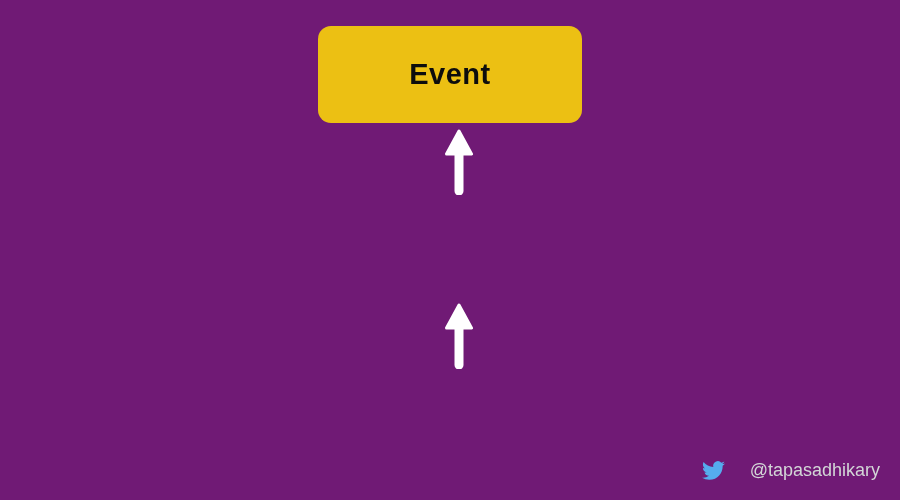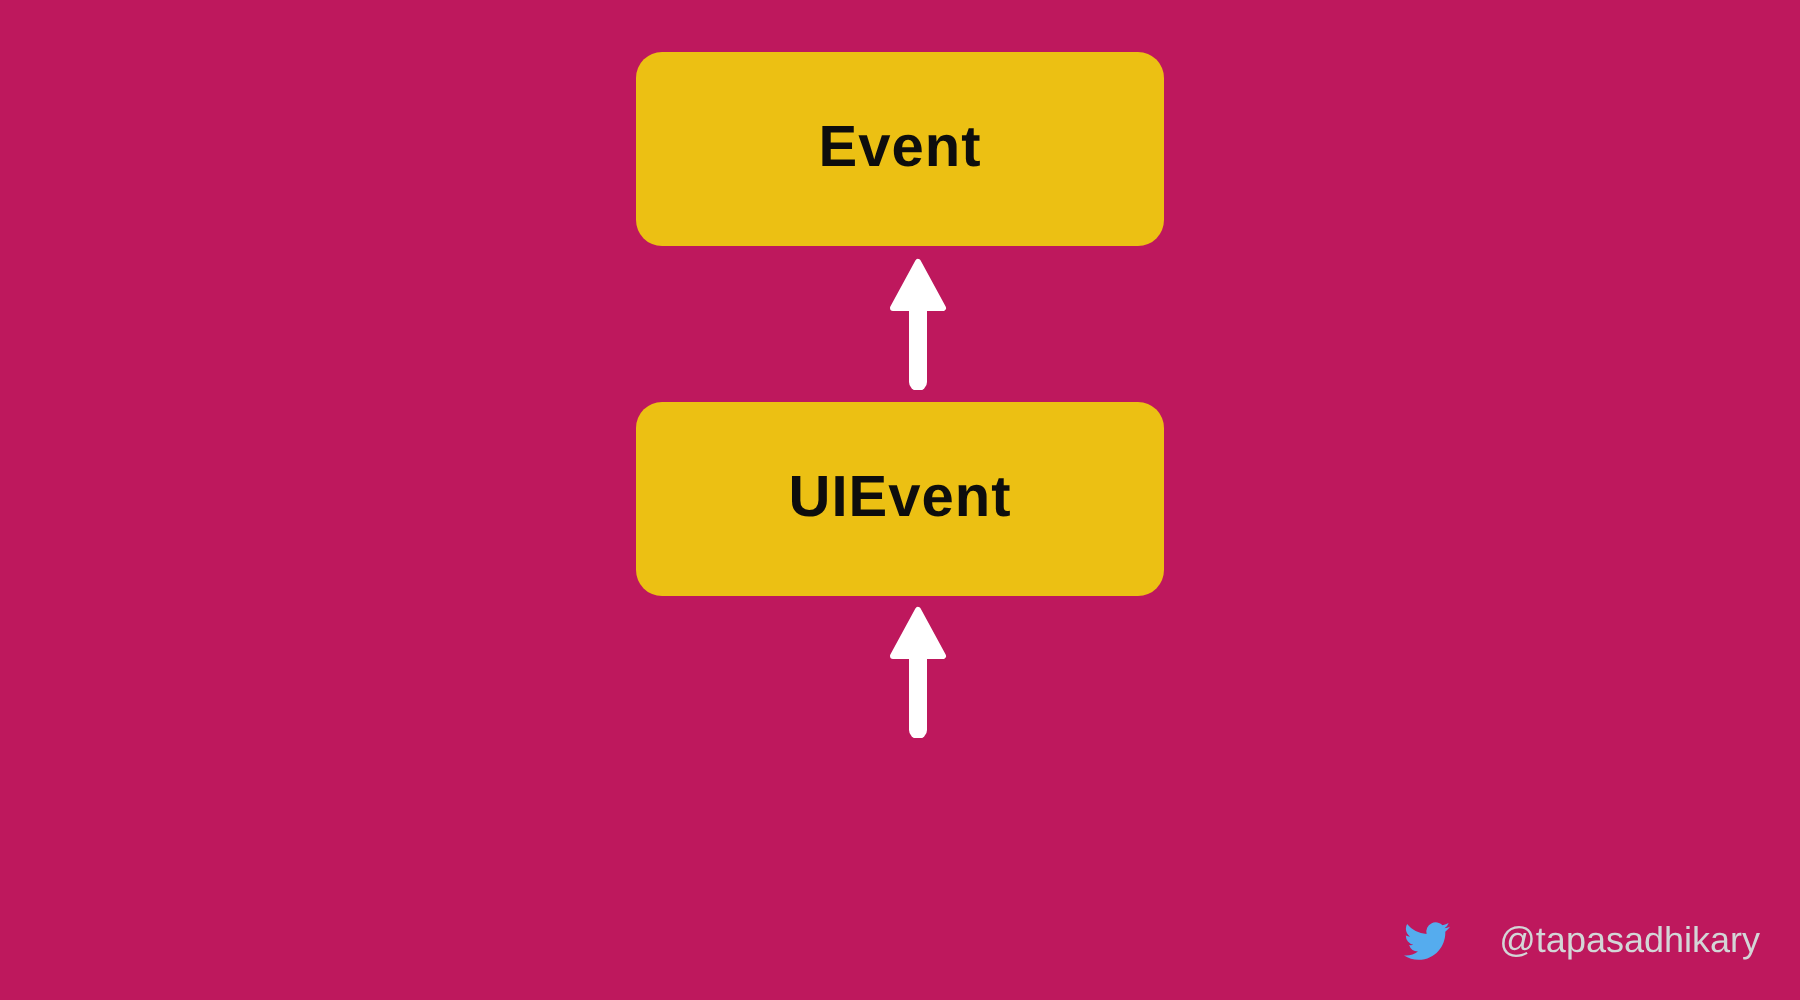--- a/index.html
+++ b/index.html
@@ -4,21 +4,21 @@
 <style>
   html, body {
     margin: 0;
     padding: 0;
     background: #081418;
   }
   .canvas {
     position: relative;
     width: 900px;
     height: 500px;
-    background: #be185d;
+    background: #701a75;
     overflow: hidden;
     font-family: "Liberation Sans", sans-serif;
   }
   .node {
     position: absolute;
     left: 318px;
     width: 264px;
     height: 97px;
     background: #ECC013;
     border-radius: 13px;
@@ -67,23 +67,20 @@
 
   <div class="node node-event">
     <span>Event</span>
   </div>
 
   <svg class="arrow arrow-1" viewBox="0 0 34 66" aria-hidden="true">
     <line x1="17" y1="62" x2="17" y2="24" stroke="#FFFFFF" stroke-width="9" stroke-linecap="round"></line>
     <polygon points="17,2 29.5,25 4.5,25" fill="#FFFFFF" stroke="#FFFFFF" stroke-width="3" stroke-linejoin="round"></polygon>
   </svg>
 
-  <div class="node node-uievent">
-    <span>UIEvent</span>
-  </div>
 
   <svg class="arrow arrow-2" viewBox="0 0 34 66" aria-hidden="true">
     <line x1="17" y1="62" x2="17" y2="24" stroke="#FFFFFF" stroke-width="9" stroke-linecap="round"></line>
     <polygon points="17,2 29.5,25 4.5,25" fill="#FFFFFF" stroke="#FFFFFF" stroke-width="3" stroke-linejoin="round"></polygon>
   </svg>
 
 
   <div class="attribution">
     <svg class="twitter-icon" viewBox="0 0 24 24" aria-hidden="true">
       <path fill="#55ACEE" d="M23.953 4.57a10 10 0 0 1-2.825.775 4.958 4.958 0 0 0 2.163-2.723c-.951.555-2.005.959-3.127 1.184a4.92 4.92 0 0 0-8.384 4.482C7.69 8.095 4.067 6.13 1.64 3.162a4.822 4.822 0 0 0-.666 2.475c0 1.71.87 3.213 2.188 4.096a4.904 4.904 0 0 1-2.228-.616v.06a4.923 4.923 0 0 0 3.946 4.827 4.996 4.996 0 0 1-2.212.085 4.936 4.936 0 0 0 4.604 3.417 9.867 9.867 0 0 1-6.102 2.105c-.39 0-.779-.023-1.17-.067a13.995 13.995 0 0 0 7.557 2.209c9.053 0 13.998-7.496 13.998-13.985 0-.21 0-.42-.015-.63A9.935 9.935 0 0 0 24 4.59z"></path>

